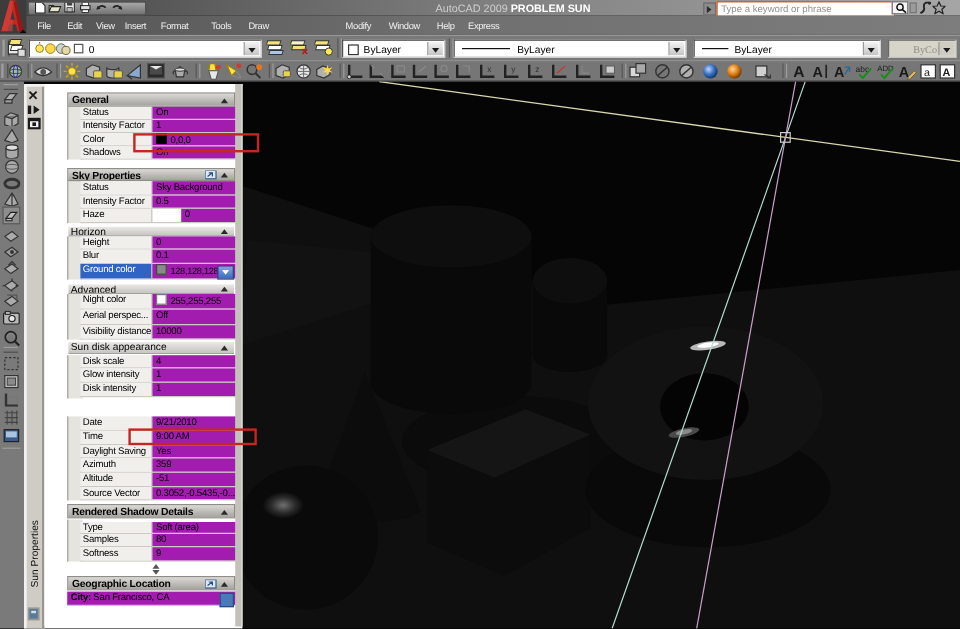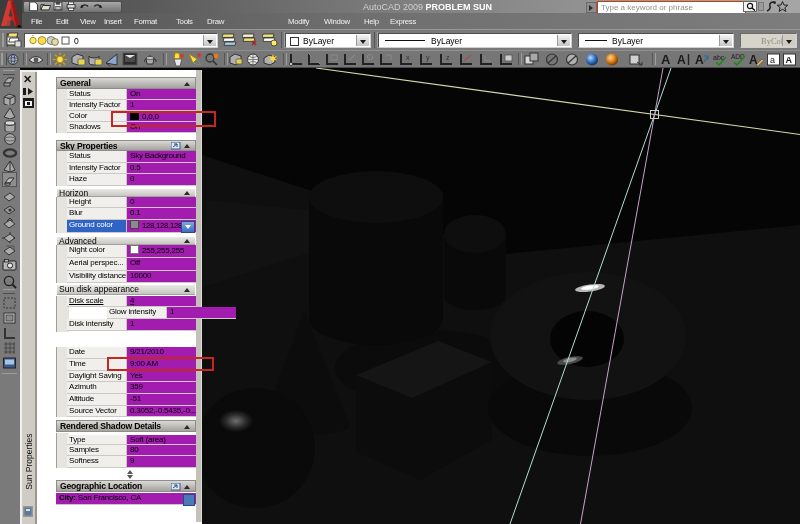--- a/index.html
+++ b/index.html
@@ -593,21 +593,21 @@
         </svg>
       <span class="tri" style="top:3.5px;"></span></div>
     <div class="row" style="top:80.5px;height:12px;">
         <div class="lb">Status</div>
         <div class="vl">Sky Background</div>
       </div>
     <div class="row" style="top:92.5px;height:11.5px;">
         <div class="lb">Intensity Factor</div>
         <div class="vl">0.5</div>
       </div>
-    <div class="row" style="top:104px;height:12px;">
+    <div class="row" style="top:104px;height:12px;gap:24px;">
         <div class="lb">Haze</div>
         <div class="vl">0</div>
       </div>
 
     <div class="sh" style="top:119px;height:7.5px;">Horizon<span class="tri" style="top:2px;"></span></div>
     <div class="row" style="top:126.5px;height:11.5px;">
         <div class="lb">Height</div>
         <div class="vl">0</div>
       </div>
     <div class="row" style="top:138px;height:12px;">
@@ -630,25 +630,25 @@
     <div class="row" style="top:187.5px;height:13px;">
         <div class="lb">Aerial perspec...</div>
         <div class="vl">Off</div>
       </div>
     <div class="row" style="top:200.5px;height:12.5px;">
         <div class="lb">Visibility distance</div>
         <div class="vl">10000</div>
       </div>
 
     <div class="sh" style="top:214.5px;height:10px;line-height:9.5px;">Sun disk appearance<span class="tri" style="top:3px;"></span></div>
-    <div class="row" style="top:225.5px;height:11.5px;text-decoration:underline;">
+    <div class="row" style="top:225.5px;height:11.5px;">
         <div class="lb">Disk scale</div>
         <div class="vl">4</div>
       </div>
-    <div class="row" style="top:237px;height:12px;margin-left:40px;">
+    <div class="row" style="top:237px;height:12px;">
         <div class="lb">Glow intensity</div>
         <div class="vl">1</div>
       </div>
     <div class="row" style="top:249px;height:12px;">
         <div class="lb">Disk intensity</div>
         <div class="vl">1</div>
       </div>
 
     <div class="row" style="top:276.5px;height:12px;">
         <div class="lb">Date</div>

